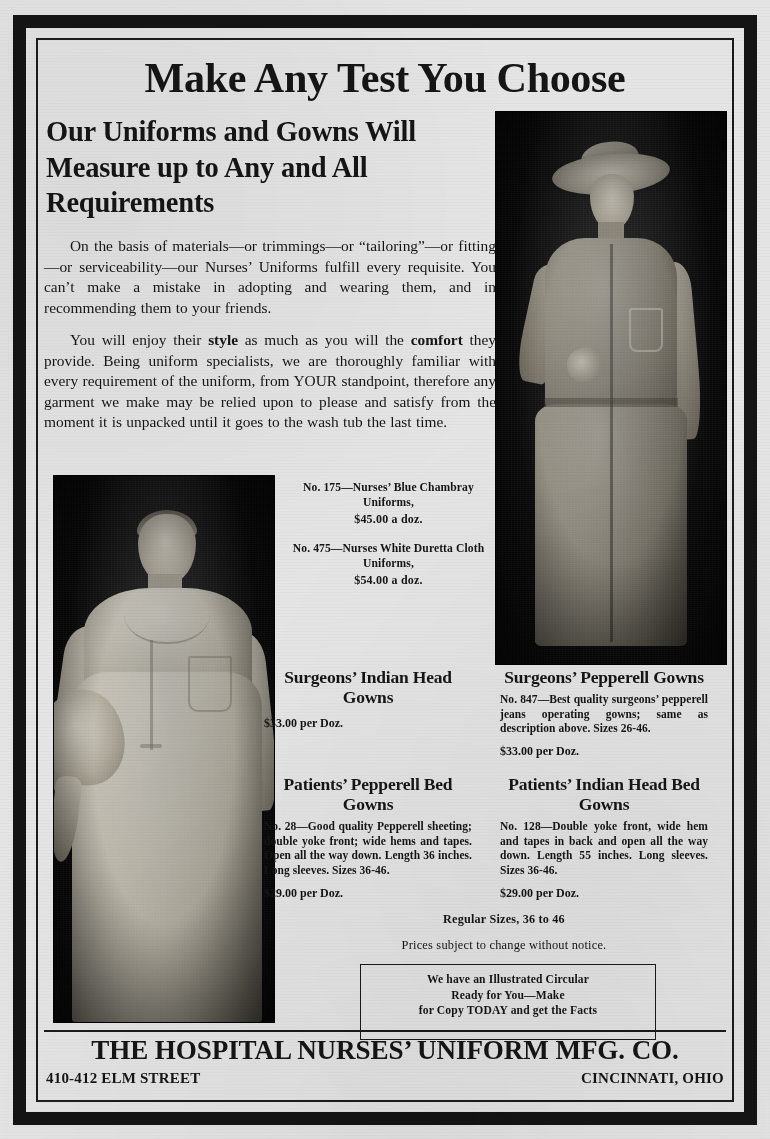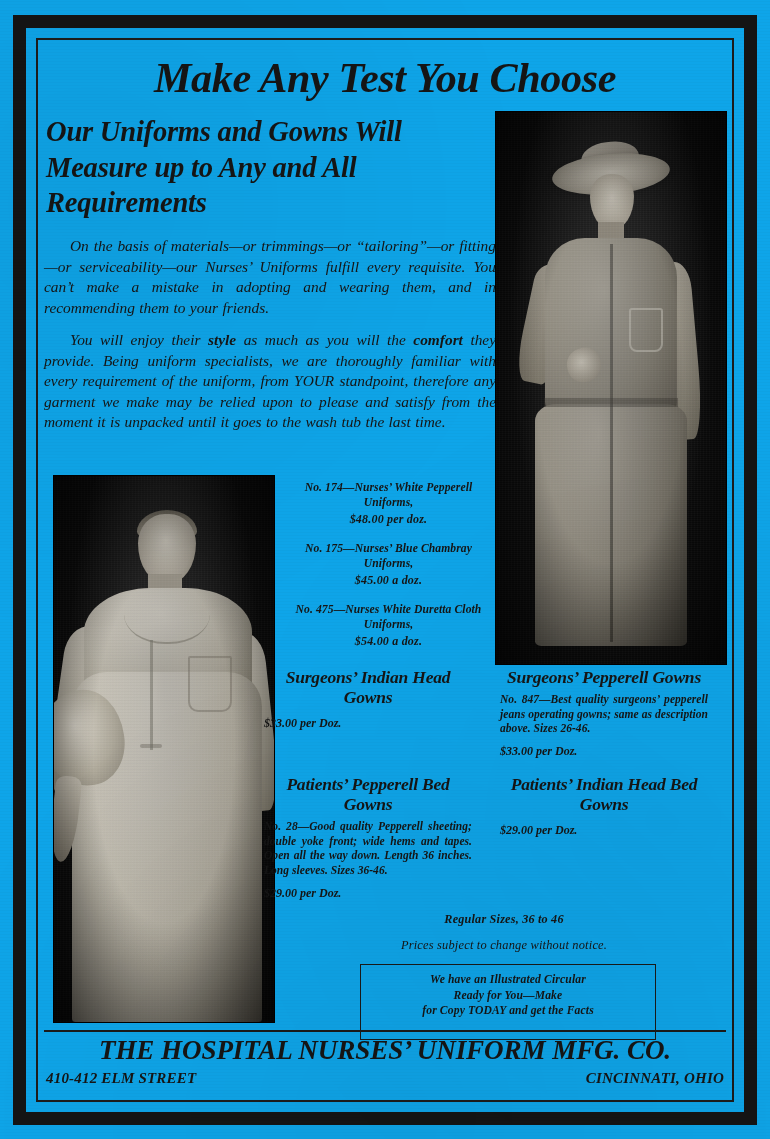--- a/index.html
+++ b/index.html
@@ -5,25 +5,24 @@
 <style>
   html, body {
     margin: 0;
     padding: 0;
     background: #8d8d8d;
   }
   .page {
     position: relative;
     width: 770px;
     height: 1139px;
-    background: #0ea5e9;
+    background: #e5e5e5;
     overflow: hidden;
     font-family: "Liberation Serif", "DejaVu Serif", serif;
     color: #151515;
-    font-style: italic;
   }
 
   
   .grain {
     position: absolute;
     inset: 0;
     pointer-events: none;
     z-index: 40;
     background:
       radial-gradient(circle at 12% 18%, rgba(0,0,0,.05) 0%, rgba(0,0,0,0) 38%),
@@ -494,24 +493,20 @@
       <div class="fig sg-placket"></div>
       <div class="fig sg-placket-b"></div>
       <div class="fig sg-pocket"></div>
       <div class="fig sg-bundle"></div>
       <div class="fig sg-bundle-tail"></div>
       <div class="noise"></div>
       <div class="vignette"></div>
     </div>
 
     <div class="pricelist">
-      <div class="price-entry">
-        <p class="price-desc">No.  174—Nurses’  White  Pepperell Uniforms,</p>
-        <p class="price-amt">$48.00 per doz.</p>
-      </div>
       <div class="price-entry">
         <p class="price-desc">No.  175—Nurses’  Blue  Chambray Uniforms,</p>
         <p class="price-amt">$45.00 a doz.</p>
       </div>
       <div class="price-entry">
         <p class="price-desc">No.  475—Nurses  White  Duretta Cloth Uniforms,</p>
         <p class="price-amt">$54.00 a doz.</p>
       </div>
     </div>
 
@@ -525,20 +520,21 @@
         <p class="prod-desc">No. 847—Best quality surgeons’ pepperell jeans operating gowns; same as description above.  Sizes 26-46.</p>
         <p class="prod-price">$33.00 per Doz.</p>
       </div>
       <div>
         <p class="prod-title">Patients’ Pepperell Bed Gowns</p>
         <p class="prod-desc">No. 28—Good quality Pepperell sheeting; double yoke front; wide hems and tapes.  Open all the way down.  Length 36 inches.  Long sleeves.  Sizes 36-46.</p>
         <p class="prod-price">$29.00 per Doz.</p>
       </div>
       <div>
         <p class="prod-title">Patients’ Indian Head Bed Gowns</p>
+        <p class="prod-desc">No. 128—Double yoke front, wide hem and tapes in back and open all the way down.    Length   55   inches.   Long sleeves.   Sizes 36-46.</p>
         <p class="prod-price">$29.00 per Doz.</p>
       </div>
     </div>
 
     <div class="reg-sizes">Regular Sizes, 36 to 46</div>
     <div class="disclaimer">Prices subject to change without notice.</div>
 
     <div class="circular-box">
       <div>We have an Illustrated Circular</div>
       <div>Ready for You—Make</div>

